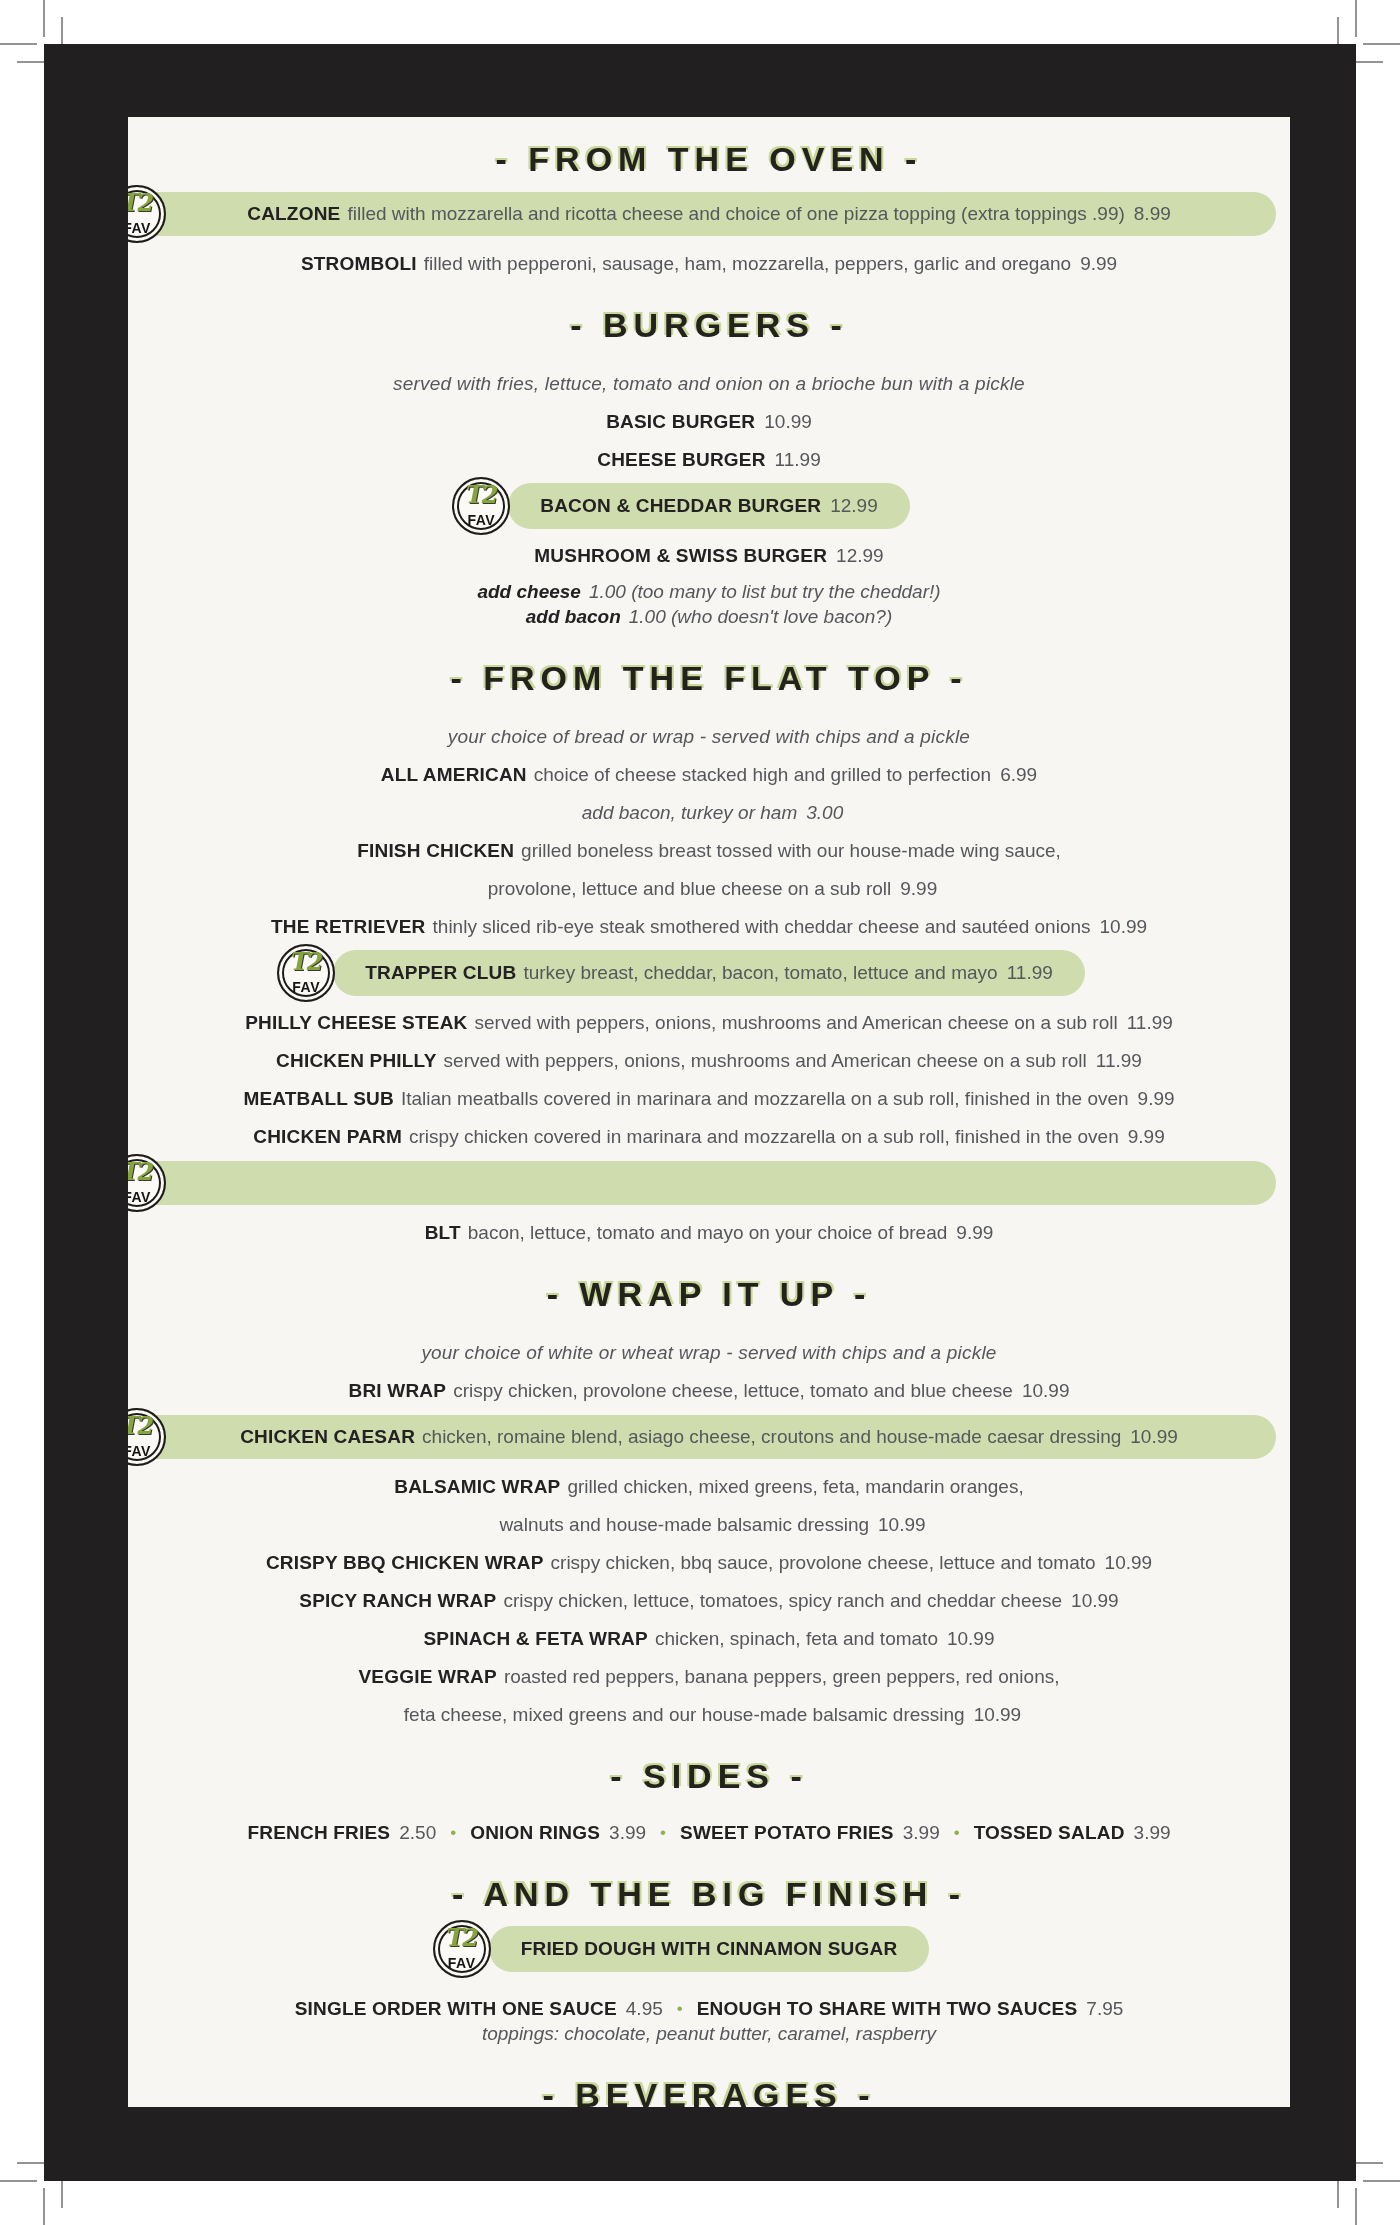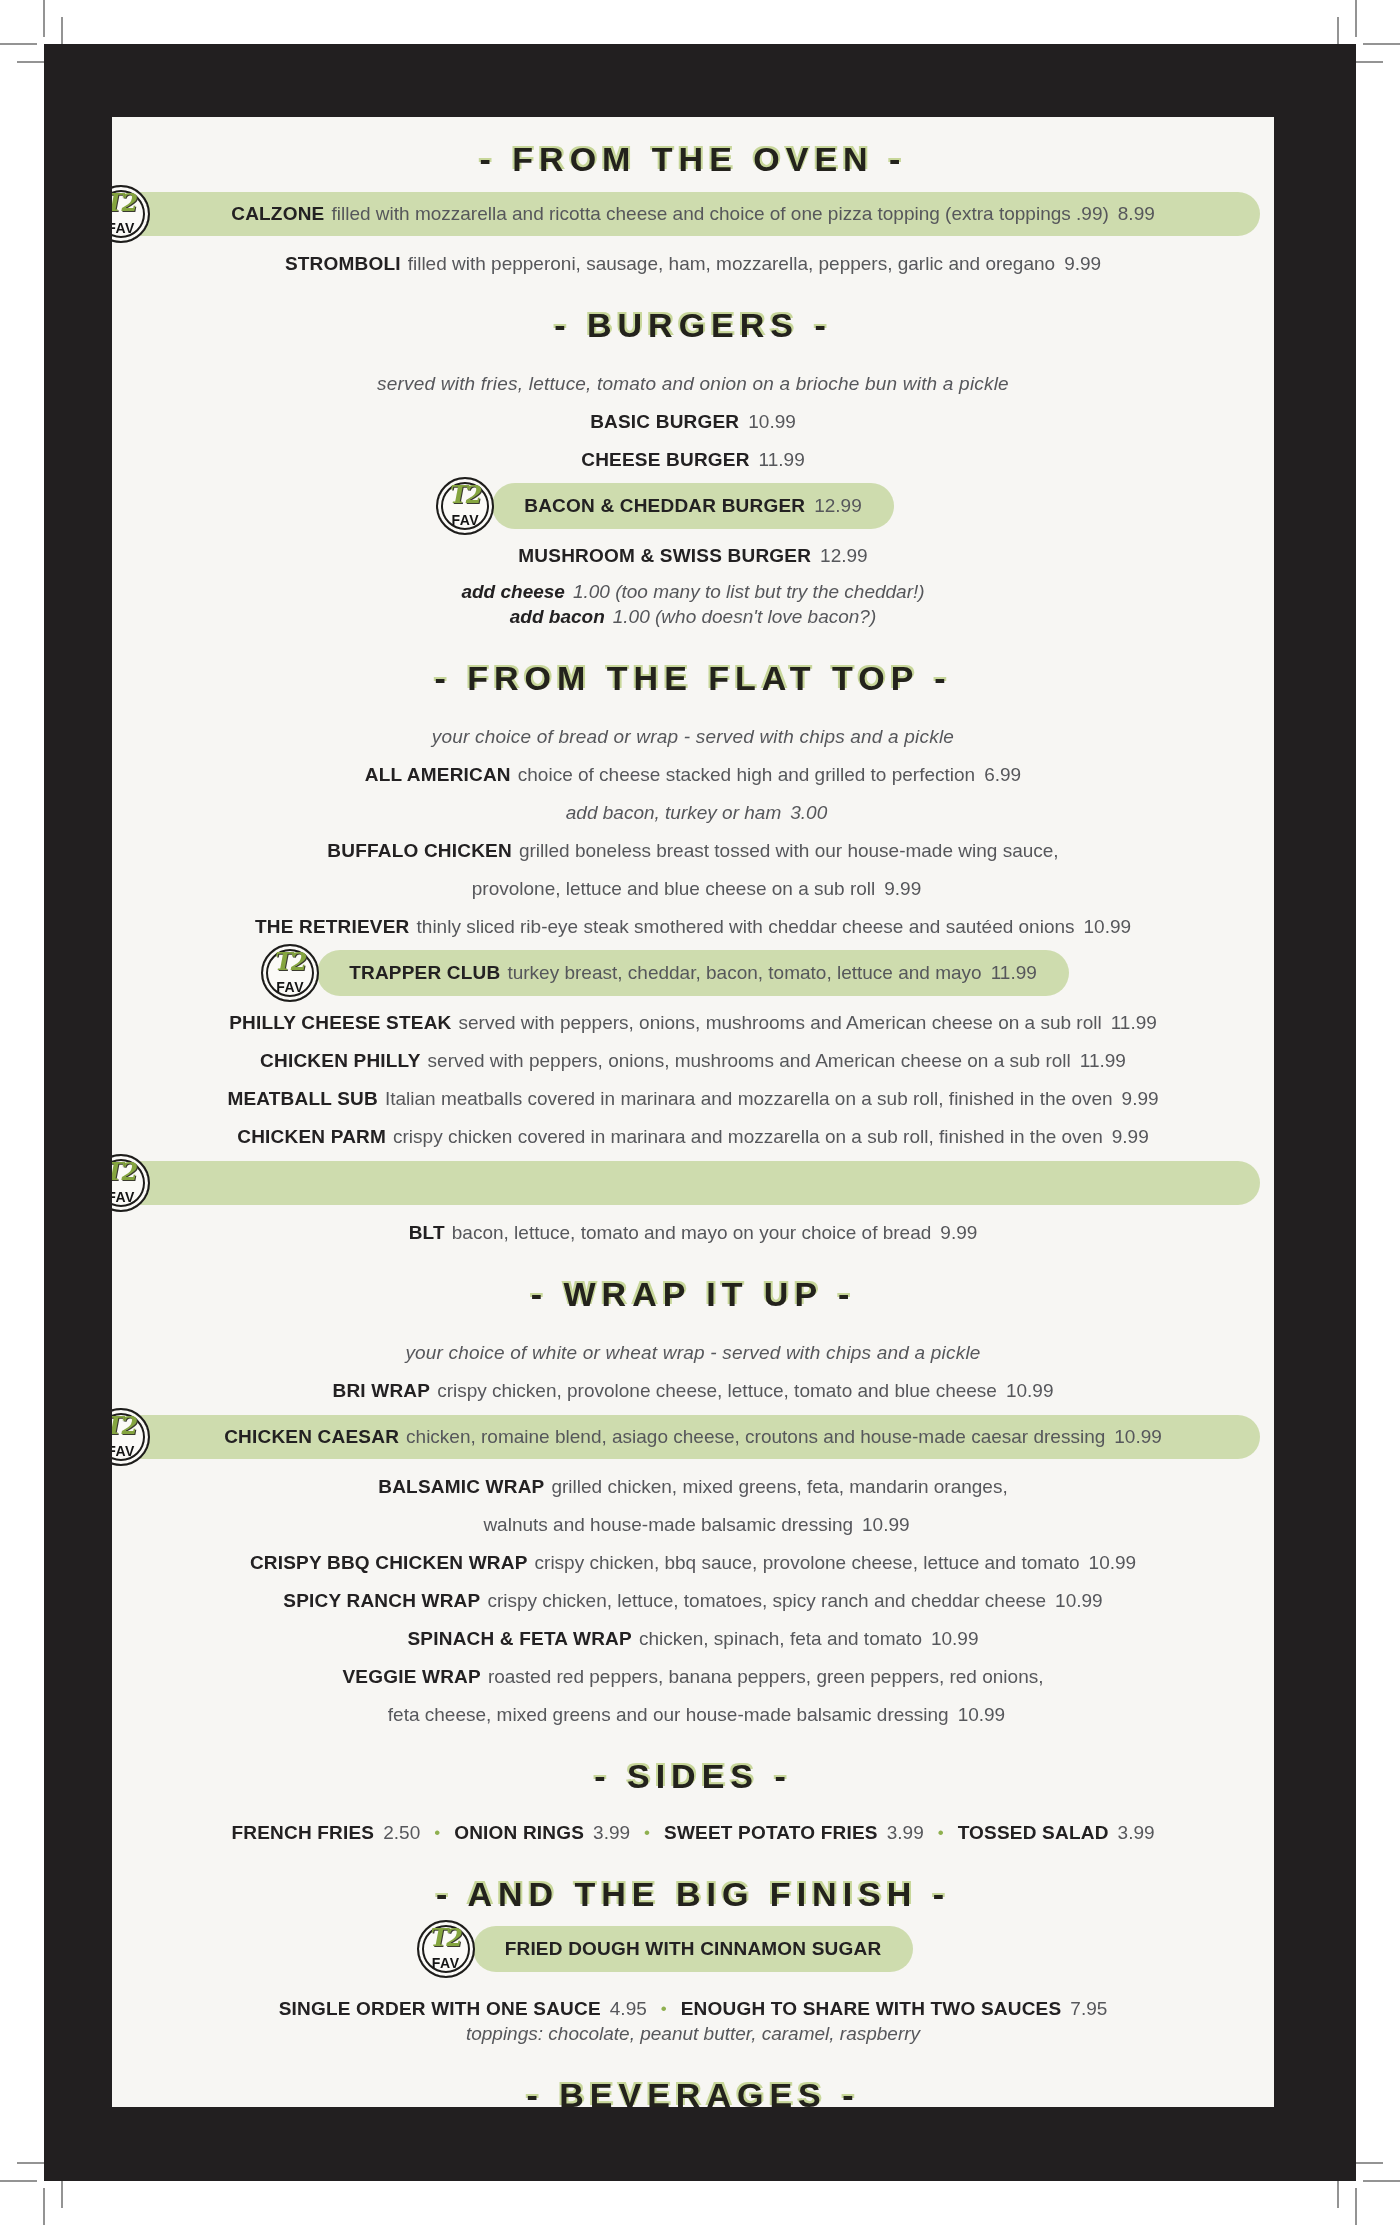--- a/index.html
+++ b/index.html
@@ -12,21 +12,21 @@
     --page:#f7f6f3;
     --badge-green:#85a53f;
   }
   *{margin:0;padding:0;box-sizing:border-box;}
   html,body{width:1400px;height:2225px;background:#ffffff;font-family:"Liberation Sans",sans-serif;}
   #canvas{position:relative;width:1400px;height:2225px;background:#ffffff;overflow:hidden;}
 
   .mark{position:absolute;background:#949494;}
 
   #frame{position:absolute;left:44px;top:44px;width:1312px;height:2137px;background:var(--frame);}
-  #menu-page{position:absolute;left:112px;top:117px;width:1162px;height:1990px;background:var(--page);padding:22px 0 0 0;overflow:hidden;}
+  #menu-page{position:absolute;left:128px;top:117px;width:1162px;height:1990px;background:var(--page);padding:22px 0 0 0;overflow:hidden;}
 
   .section{margin-top:30px;}
   .section:first-child{margin-top:0;}
 
   .section-heading{
     text-align:center;font-weight:bold;font-size:34px;line-height:40px;
     letter-spacing:6px;color:#23221c;
     text-shadow:2px -2px 0 var(--gs), -2px -2px 0 var(--gs);
   }
   .section-subtitle{
@@ -137,21 +137,21 @@
         </div>
         <div class="row"><span class="item-name">MUSHROOM &amp; SWISS BURGER</span><span class="item-price">12.99</span></div>
         <div class="row addon-row"><span class="addon-name">add cheese</span><span class="addon-desc">1.00 (too many to list but try the cheddar!)</span></div>
         <div class="row addon-row tight"><span class="addon-name">add bacon</span><span class="addon-desc">1.00 (who doesn't love bacon?)</span></div>
       </section>
       <section class="section">
         <div class="section-heading">- FROM THE FLAT TOP -</div>
         <div class="section-subtitle">your choice of bread or wrap - served with chips and a pickle</div>
         <div class="row"><span class="item-name">ALL AMERICAN</span><span class="item-desc">choice of cheese stacked high and grilled to perfection</span><span class="item-price">6.99</span></div>
         <div class="row line2 italic"><span class="item-desc italic">add bacon, turkey or ham</span><span class="item-price italic">3.00</span></div>
-        <div class="row"><span class="item-name">BUFFALO CHICKEN</span><span class="item-desc">grilled boneless breast tossed with our house-made wing sauce,</span></div>
+        <div class="row"><span class="item-name">FINISH CHICKEN</span><span class="item-desc">grilled boneless breast tossed with our house-made wing sauce,</span></div>
         <div class="row line2"><span class="item-desc">provolone, lettuce and blue cheese on a sub roll</span><span class="item-price">9.99</span></div>
         <div class="row"><span class="item-name">THE RETRIEVER</span><span class="item-desc">thinly sliced rib-eye steak smothered with cheddar cheese and sautéed onions</span><span class="item-price">10.99</span></div>
         <div class="pill-wrap">
           <span class="pill">
             <span class="fav-badge">
               <span class="fav-t2">T2</span>
               <span class="fav-fav">FAV</span>
             </span>
             <span class="item-name">TRAPPER CLUB</span>
             <span class="item-desc">turkey breast, cheddar, bacon, tomato, lettuce and mayo</span>

